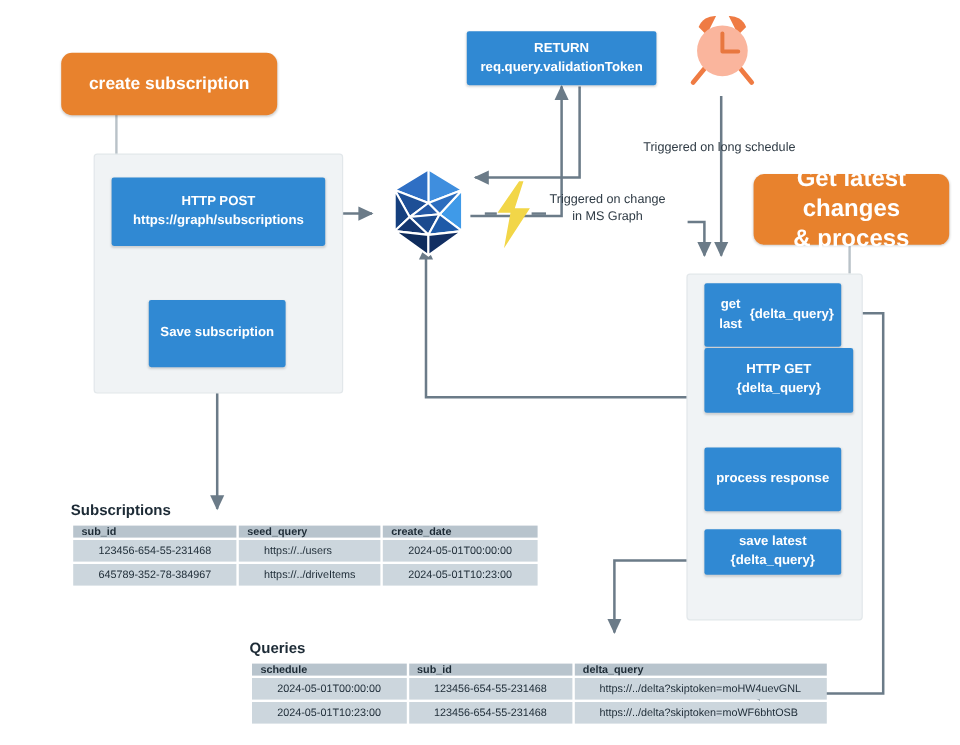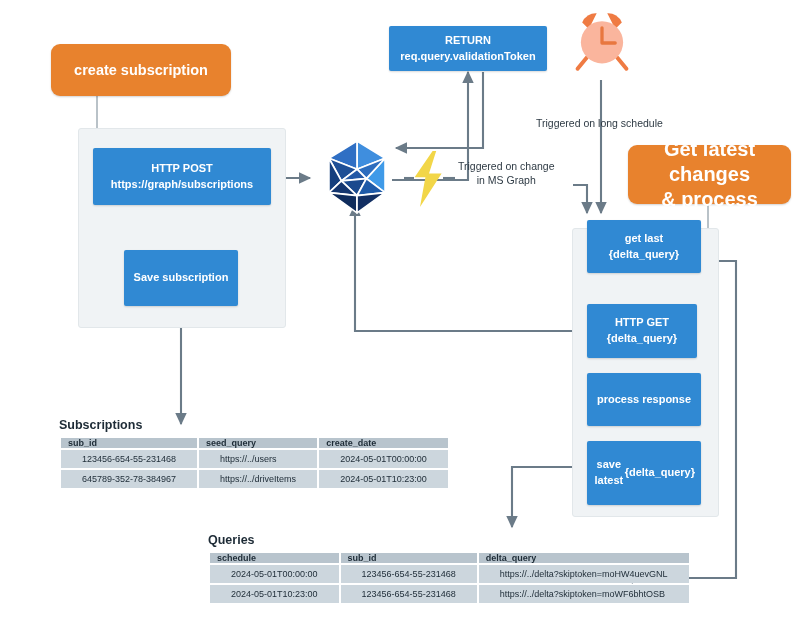--- a/index.html
+++ b/index.html
@@ -132,35 +132,35 @@
 
   <div class="node bluebox" style="left:124px;top:250px;width:114px;height:56px;">
     <span>Save subscription</span>
   </div>
 
   <div class="node bluebox" style="left:389px;top:26px;width:158px;height:45px;flex-direction:column;">
     <span class="l1">RETURN</span>
     <span class="l2">req.query.validationToken</span>
   </div>
 
-  <div class="node bluebox" style="left:587px;top:220px;width:114px;height:53px;flex-direction:column;">
+  <div class="node bluebox" style="left:587px;top:236px;width:114px;height:53px;flex-direction:row;">
     <span class="l1">get last</span>
     <span class="l2">{delta_query}</span>
   </div>
 
-  <div class="node bluebox" style="left:587px;top:304px;width:110px;height:54px;flex-direction:column;align-items:center;">
+  <div class="node bluebox" style="left:587px;top:290px;width:124px;height:54px;flex-direction:column;align-items:center;">
     <span class="l1">HTTP GET</span>
     <span class="l2">{delta_query}</span>
   </div>
 
   <div class="node bluebox" style="left:587px;top:373px;width:114px;height:53px;">
     <span>process response</span>
   </div>
 
-  <div class="node bluebox" style="left:587px;top:441px;width:114px;height:64px;flex-direction:row;">
+  <div class="node bluebox" style="left:587px;top:441px;width:114px;height:38px;flex-direction:column;">
     <span class="l1">save latest</span>
     <span class="l2">{delta_query}</span>
   </div>
 
   <div class="lbl" style="left:536px;top:117px;">
     <span>Triggered on long schedule</span>
   </div>
 
   <div class="lbl c" style="left:458px;top:160px;">
     <div>Triggered on change</div>

